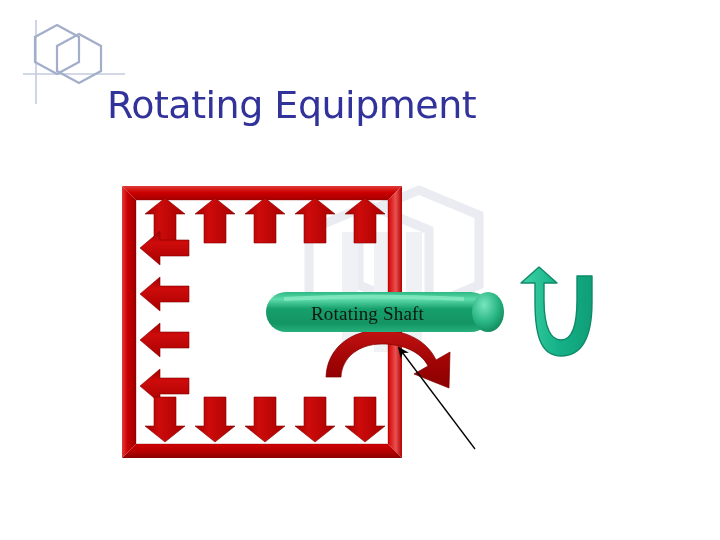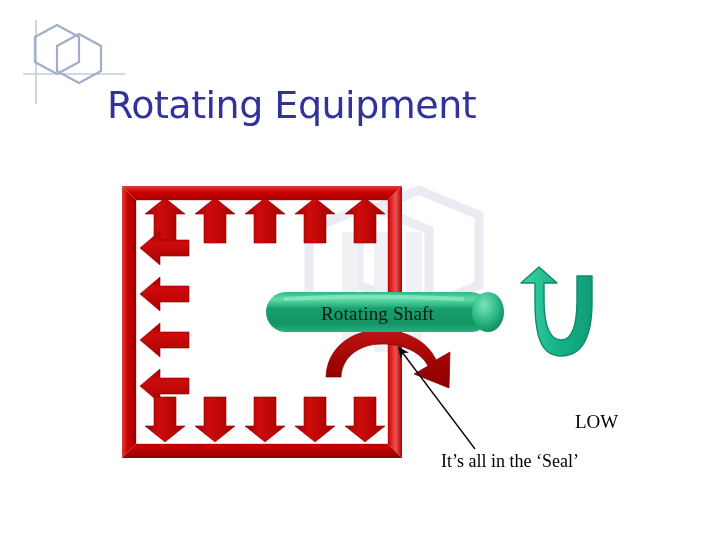--- a/index.html
+++ b/index.html
@@ -62,21 +62,21 @@
     font-size: 19px;
     letter-spacing: 0.2px;
   }
   #label-low-pressure {
     left: 566px;
     top: 362px;
     font-size: 19px;
     line-height: 24px;
   }
   #label-shaft {
-    left: 312px;
+    left: 302px;
     top: 303px;
     font-size: 19px;
     letter-spacing: 0.2px;
     color: #101810;
   }
   #label-seal-caption {
     left: 432px;
     top: 451px;
     font-size: 18px;
   }
@@ -247,18 +247,16 @@
 
       <line x1="466" y1="449" x2="390" y2="348" stroke="#000000" stroke-width="1.3" marker-end="url(#calloutHead)"></line>
 
     </svg>
   </div>
 
 
   <div class="diagram-label" id="label-shaft">Rotating Shaft</div>
 
   <div class="diagram-label" id="label-low-pressure">
-    <div>LOW</div>
   </div>
 
-  <div class="diagram-label" id="label-seal-caption">It’s all in the ‘Seal’</div>
 
 </div>
 
 </body></html>

